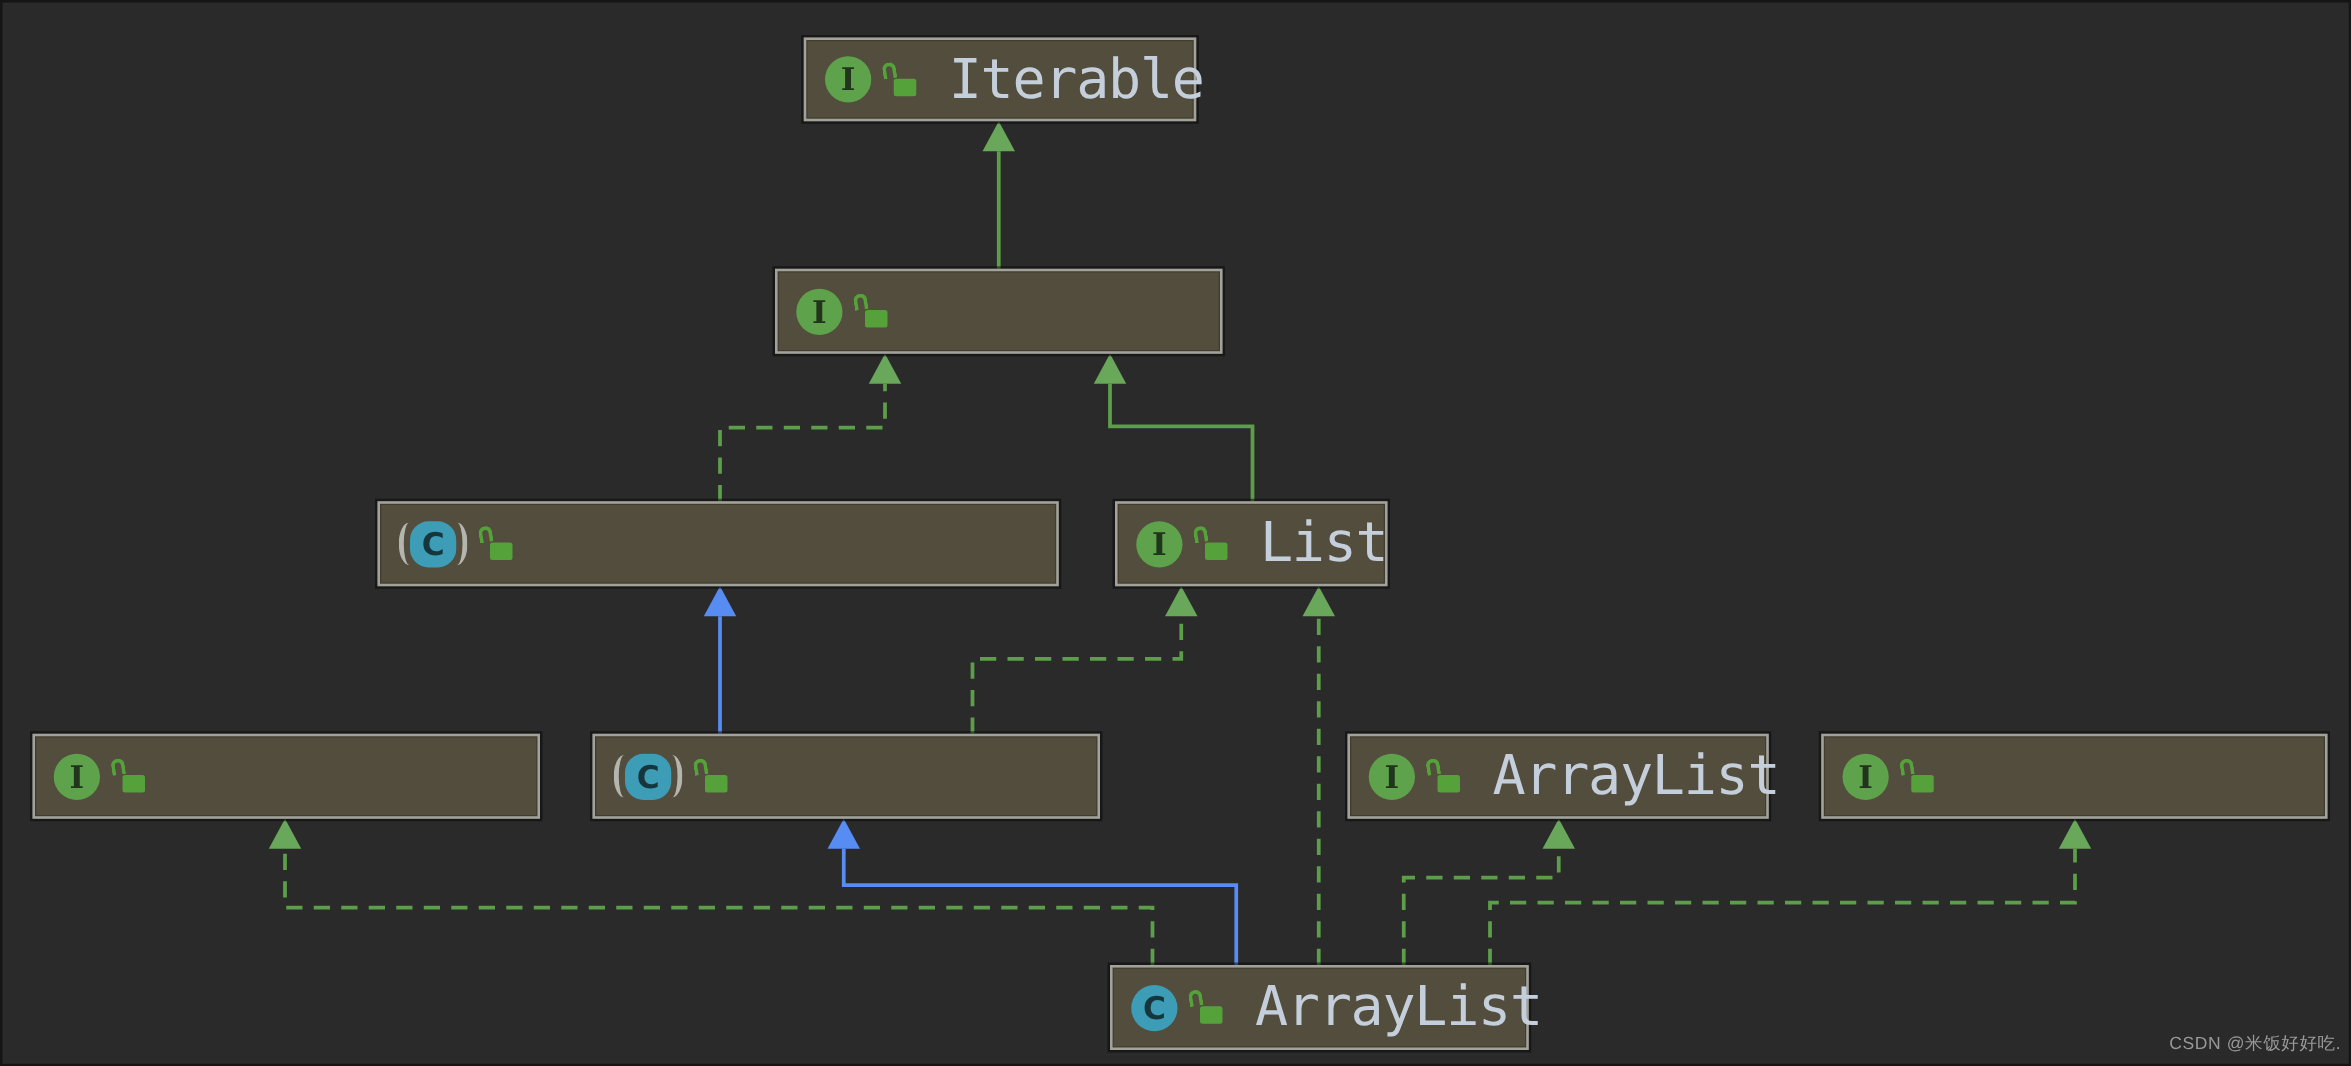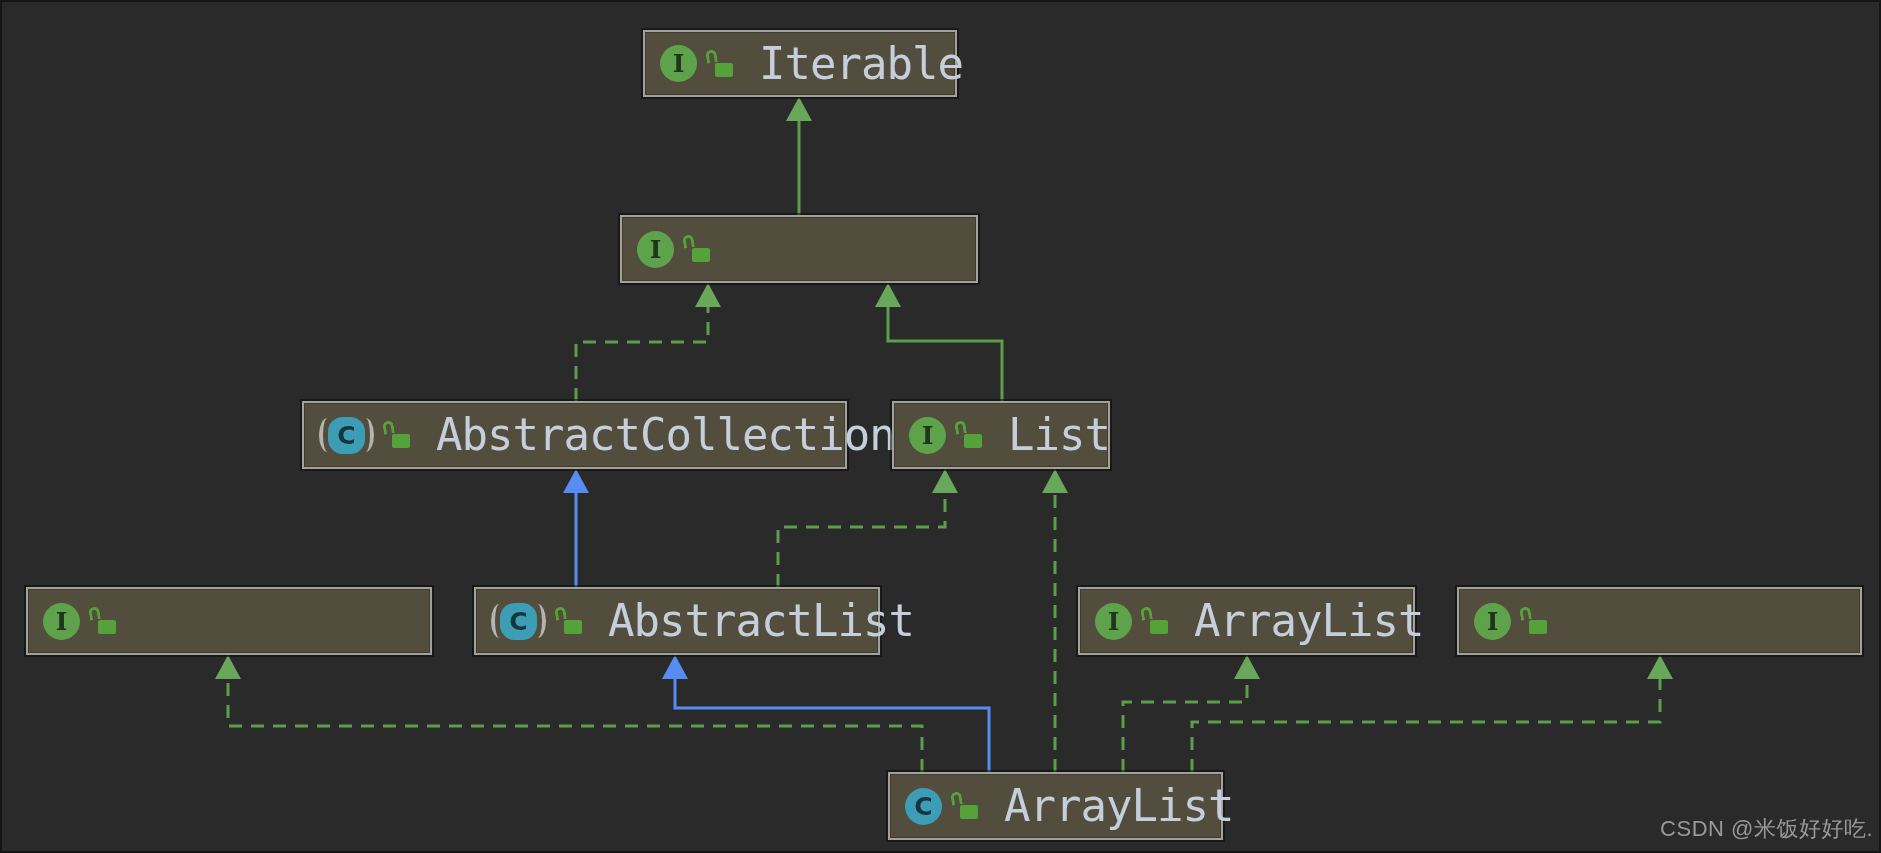--- a/index.html
+++ b/index.html
@@ -42,21 +42,21 @@
     border:3.5px solid var(--lock,#55a23b);border-bottom:none;
     border-radius:6px 6px 0 0;transform:rotate(-9deg);box-sizing:border-box;
   }
   .lock .body{
     position:absolute;right:0;bottom:1px;width:18px;height:14px;
     background:var(--lock,#55a23b);border-radius:2px;
   }
   #watermark{
     position:absolute;right:8px;bottom:9px;
     font-family:"Liberation Sans","DejaVu Sans",sans-serif;
-    font-size:22px;color:#999;letter-spacing:.5px;
+    font-size:14px;color:#999;letter-spacing:.5px;
   }
 </style>
 </head>
 <body style="--background: #2a2a2a; --node-fill: #524d3c; --node-border: #a2a29d; --text: #c4cfdb; --green: #5c9e4a; --green-arrow: #69a75a; --blue: #578cf2; --interface-icon: #5fa24c; --class-icon: #3d9db6; --lock: #55a23b;">
 
 <div id="canvas">
   <svg id="edges" width="1881" height="853">
       <g>
         <polyline points="799,215 799,121" fill="none" stroke="#5c9e4a" stroke-width="3"></polyline>
         <polygon points="799,97 812,121 786,121" fill="#69a75a"></polygon>
@@ -121,21 +121,20 @@
     <div class="node abs" style="left: 302px; top: 401px; width: 545px; height: 68px;">
       <span class="icon-wrap">
         <span class="arc-l"></span>
         <span class="circle-icon">C</span>
         <span class="arc-r"></span>
       </span>
       <span class="lock">
         <span class="shackle"></span>
         <span class="body"></span>
       </span>
-      <span class="label">AbstractCollection</span>
     </div>
     <div class="node iface" style="left: 892px; top: 401px; width: 218px; height: 68px;">
       <span class="icon-wrap">
         <span class="circle-icon">I</span>
       </span>
       <span class="lock">
         <span class="shackle"></span>
         <span class="body"></span>
       </span>
       <span class="label">List</span>
@@ -152,21 +151,20 @@
     <div class="node abs" style="left: 474px; top: 587px; width: 406px; height: 68px;">
       <span class="icon-wrap">
         <span class="arc-l"></span>
         <span class="circle-icon">C</span>
         <span class="arc-r"></span>
       </span>
       <span class="lock">
         <span class="shackle"></span>
         <span class="body"></span>
       </span>
-      <span class="label">AbstractList</span>
     </div>
     <div class="node iface" style="left: 1078px; top: 587px; width: 337px; height: 68px;">
       <span class="icon-wrap">
         <span class="circle-icon">I</span>
       </span>
       <span class="lock">
         <span class="shackle"></span>
         <span class="body"></span>
       </span>
       <span class="label">ArrayList</span>

